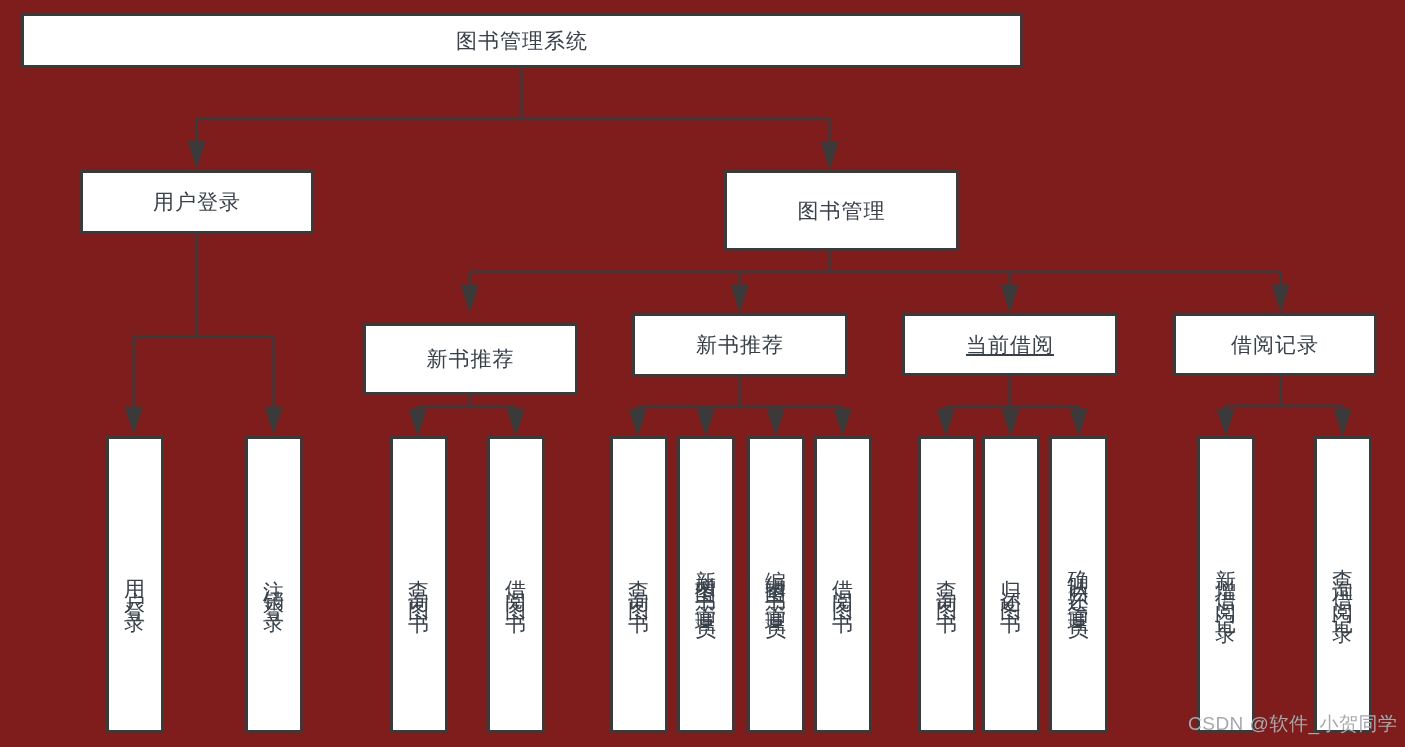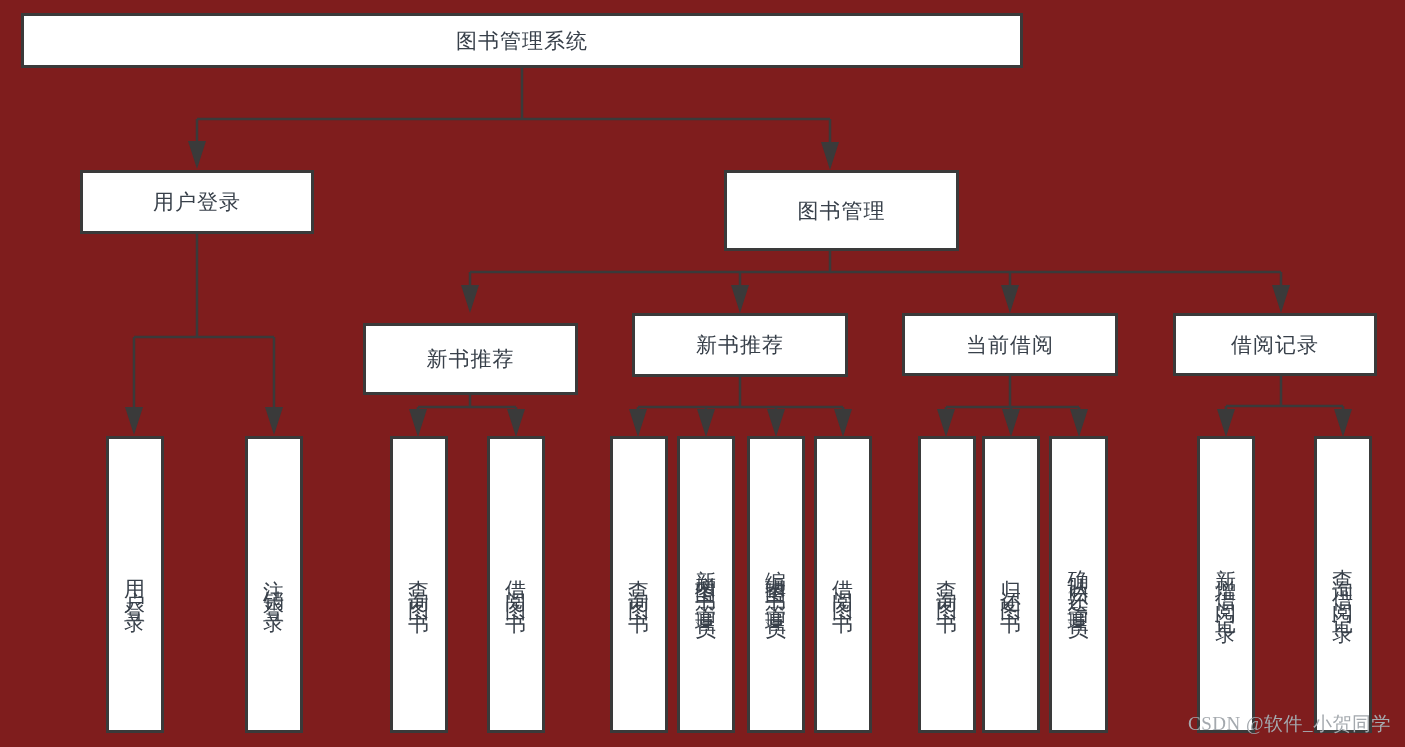--- a/index.html
+++ b/index.html
@@ -53,21 +53,20 @@
   }
   .watermark {
     position: absolute;
     left: 1188px;
     top: 711px;
     font-size: 19px;
     color: #a4a9ae;
     letter-spacing: 0.5px;
     z-index: 5;
     white-space: nowrap;
-    font-family: Liberation Serif, serif;
   }
 </style>
 </head>
 <body>
 
 <div class="canvas">
 
   <svg class="wires" viewBox="0 0 1405 747" xmlns="http://www.w3.org/2000/svg">
     <g stroke="#3a3a3a" stroke-width="2.5" fill="none">
       <path d="M522 68 V119 M197 119 H830 M197 119 V145 M830 119 V146"></path>
@@ -111,21 +110,21 @@
   <div class="box" style="left:712px; top:170px; width:235px; height:81px;margin-left:12px;">
     <span>图书管理</span>
   </div>
 
   <div class="box" style="left:363px; top:323px; width:215px; height:72px;">
     <span>新书推荐</span>
   </div>
   <div class="box" style="left:632px; top:313px; width:216px; height:64px;">
     <span>新书推荐</span>
   </div>
-  <div class="box" style="left:902px; top:313px; width:216px; height:63px;">
+  <div class="box" style="left:902px; top:313px; width:216px; height:63px;text-decoration:underline;">
     <span>当前借阅</span>
   </div>
   <div class="box" style="left:1173px; top:313px; width:204px; height:63px;">
     <span>借阅记录</span>
   </div>
 
   <div class="box leaf" style="left:106px;">
     <span class="vtext">用户登录</span>
   </div>
   <div class="box leaf" style="left:245px;">

